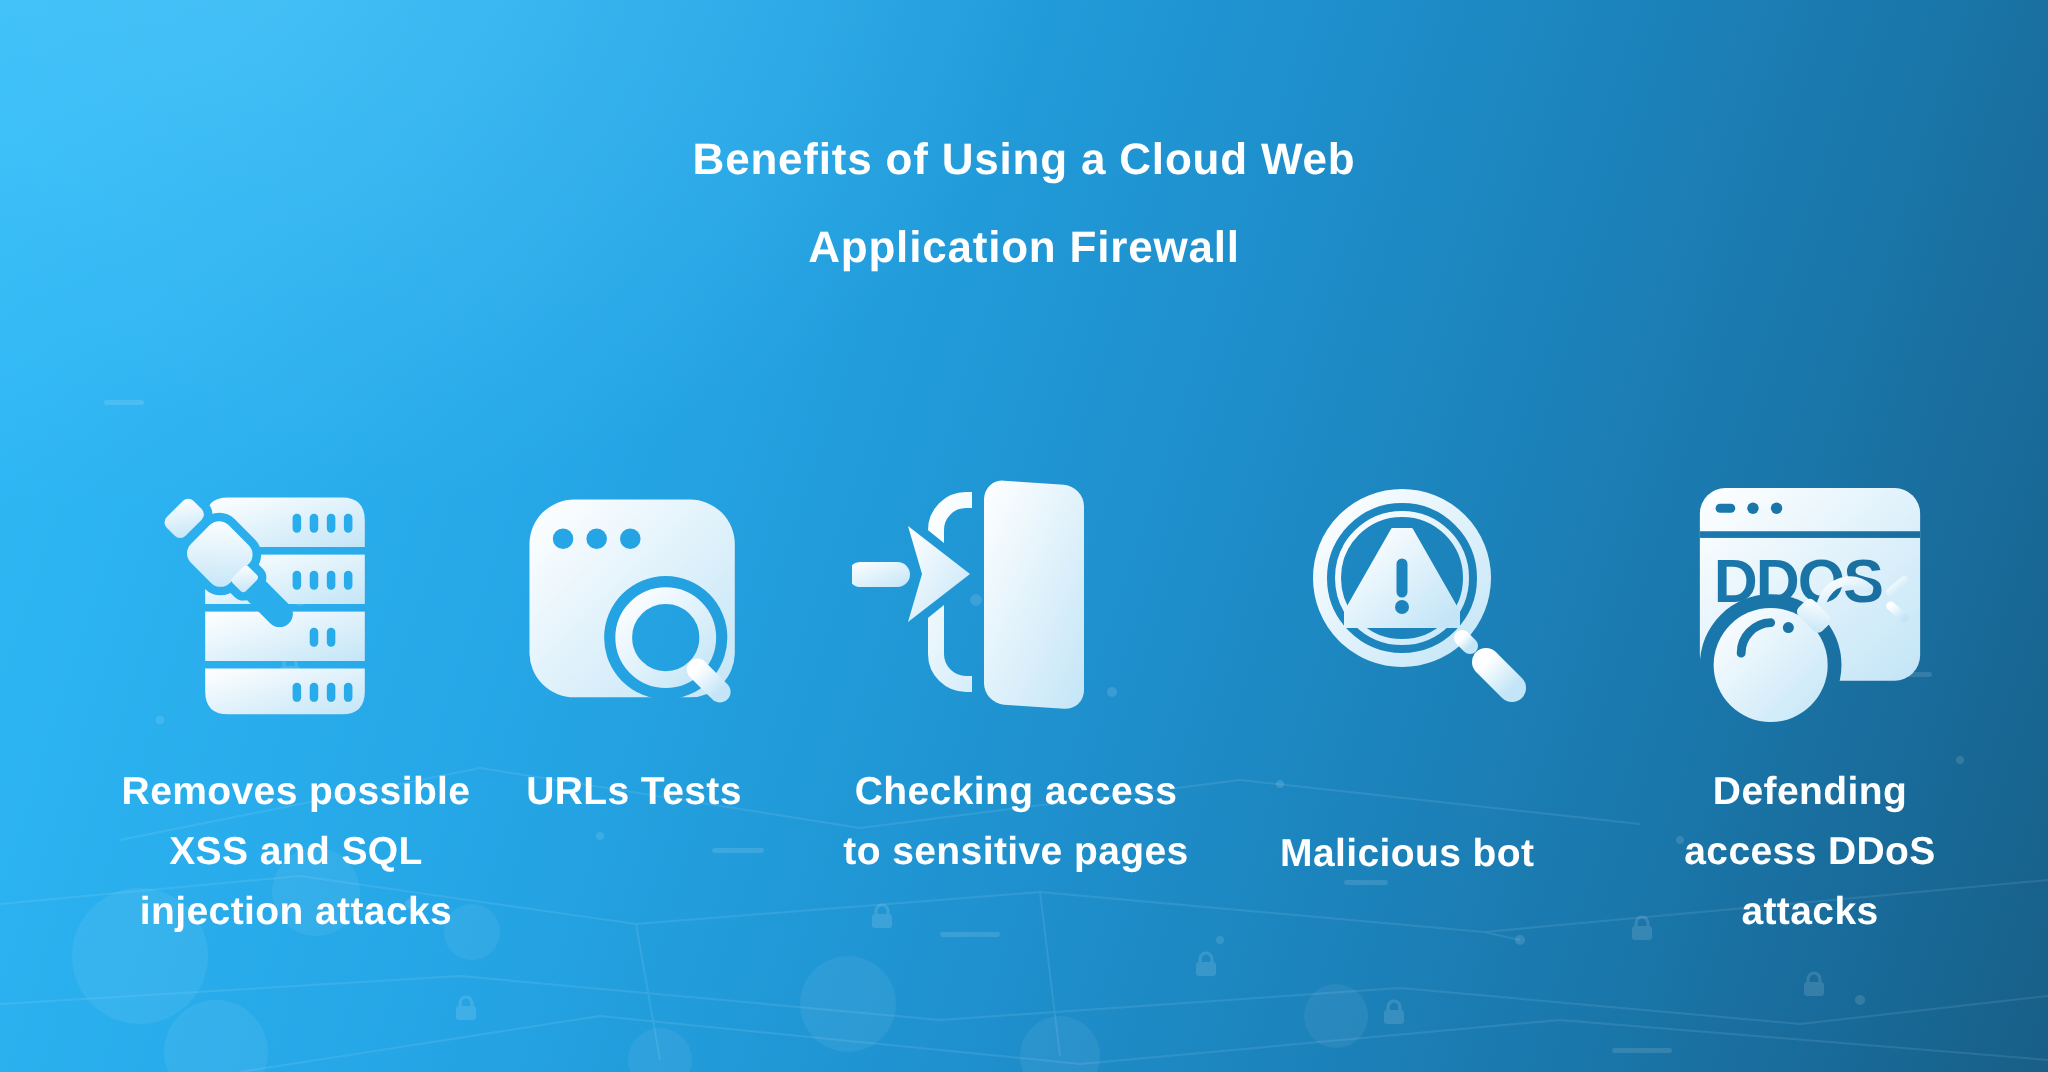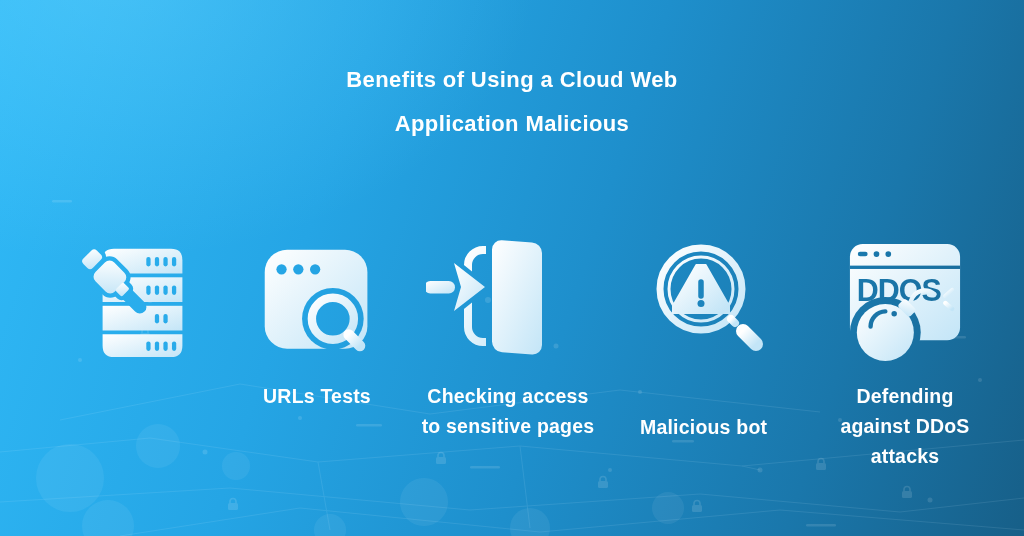--- a/index.html
+++ b/index.html
@@ -99,21 +99,21 @@
       <rect x="470" y="466" width="30" height="2.5" rx="1.2"></rect>
       <rect x="672" y="440" width="22" height="2.5" rx="1.2"></rect>
       <rect x="806" y="524" width="30" height="2.5" rx="1.2"></rect>
       <rect x="52" y="200" width="20" height="2.5" rx="1.2"></rect>
       <rect x="944" y="336" width="22" height="2.5" rx="1.2"></rect>
     </g>
   </svg>
 
   <div class="title">
     <div>Benefits of Using a Cloud Web</div>
-    <div>Application Malicious</div>
+    <div>Application Firewall</div>
   </div>
 
   <div class="col col-1">
     <div class="icon-box">
       <svg width="114" height="114" viewBox="0 0 120 120">
         <defs>
           <linearGradient id="g1" x1="0" y1="0" x2="1" y2="1">
             <stop offset="0" stop-color="#ffffff"></stop>
               <stop offset="1" stop-color="#c3e5f7"></stop>
           </linearGradient>
@@ -152,20 +152,25 @@
           <path d="M28 94 H112 V106 Q112 118 100 118 H40 Q28 118 28 106 Z"></path>
         </g>
         <g transform="translate(12,10) rotate(45)" fill="url(#g1)">
           <rect x="0" y="-10" width="14" height="20" rx="4"></rect>
           <rect x="19" y="-14" width="29" height="28" rx="7"></rect>
           <rect x="47" y="-6" width="10" height="12" rx="2"></rect>
           <line x1="56" y1="0" x2="78" y2="0" stroke="url(#g1)" stroke-width="6" stroke-linecap="round"></line>
         </g>
       </svg>
     </div>
+    <div class="label">
+      <div>Removes possible</div>
+      <div>XSS and SQL</div>
+      <div>injection attacks</div>
+    </div>
   </div>
 
   <div class="col col-2">
     <div class="icon-box">
       <svg width="112" height="112" viewBox="0 0 120 120">
         <defs>
           <linearGradient id="g2" x1="0" y1="0" x2="1" y2="1">
             <stop offset="0" stop-color="#ffffff"></stop>
               <stop offset="1" stop-color="#c3e5f7"></stop>
           </linearGradient>
@@ -280,18 +285,18 @@
           <path d="M66 60 C70 49 82 46 90 53" fill="none" stroke="url(#g5)" stroke-width="4.5" stroke-linecap="round"></path>
           <g stroke="url(#g5)" stroke-width="4.5" stroke-linecap="round">
             <line x1="108" y1="49" x2="101" y2="55"></line>
             <line x1="101" y1="62" x2="108" y2="68"></line>
           </g>
         </g>
       </svg>
     </div>
     <div class="label">
       <div>Defending</div>
-      <div>against DDoS</div>
+      <div>access DDoS</div>
       <div>attacks</div>
     </div>
   </div>
 
 </div>
 
 </body></html>

